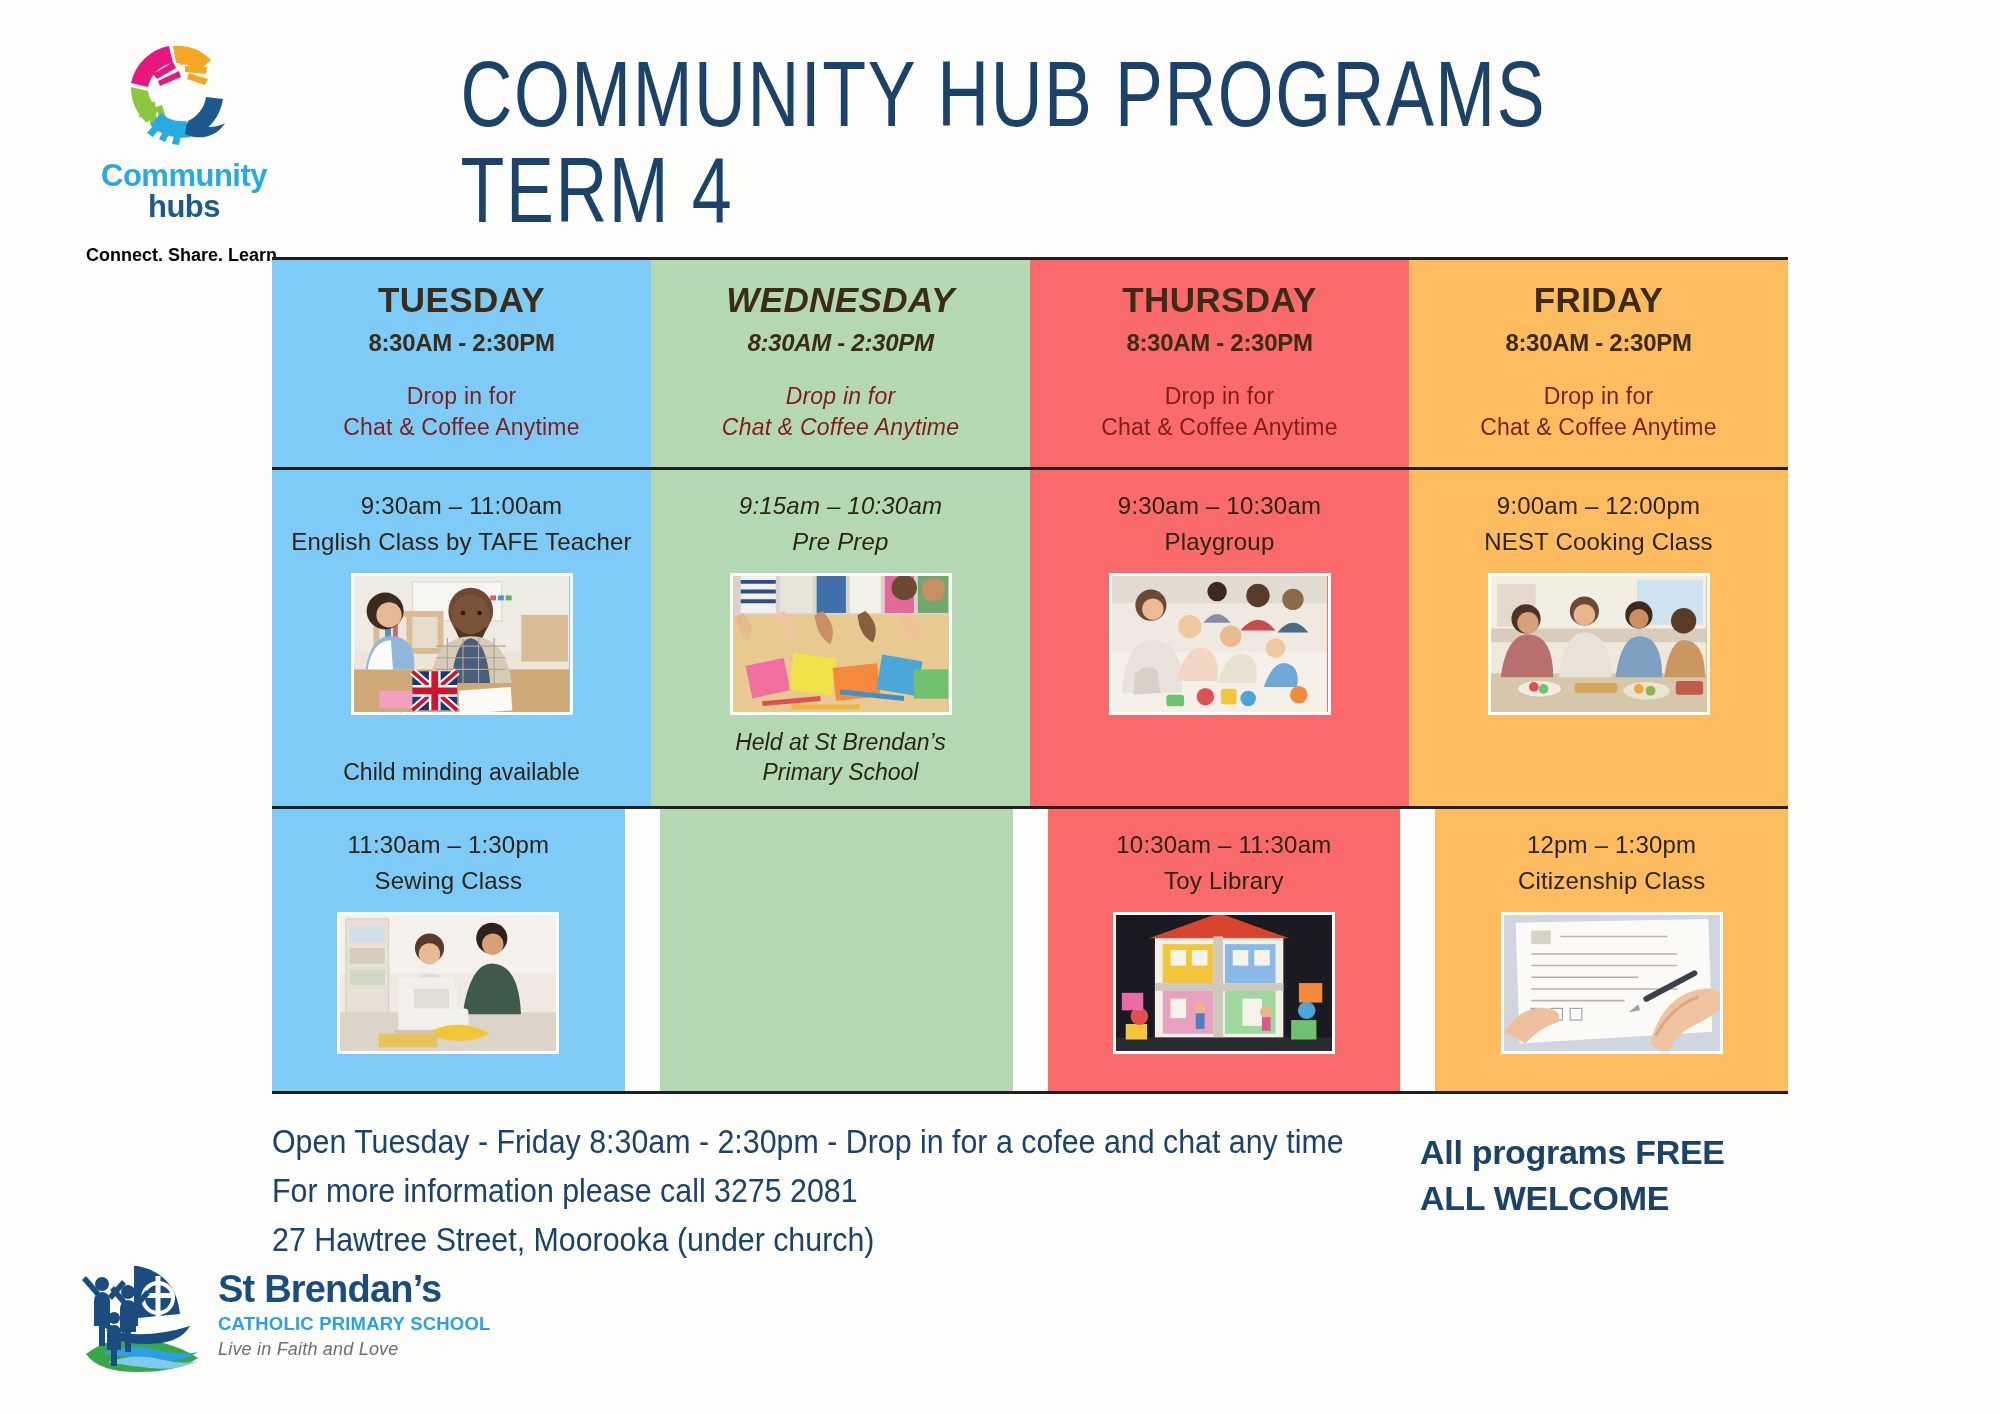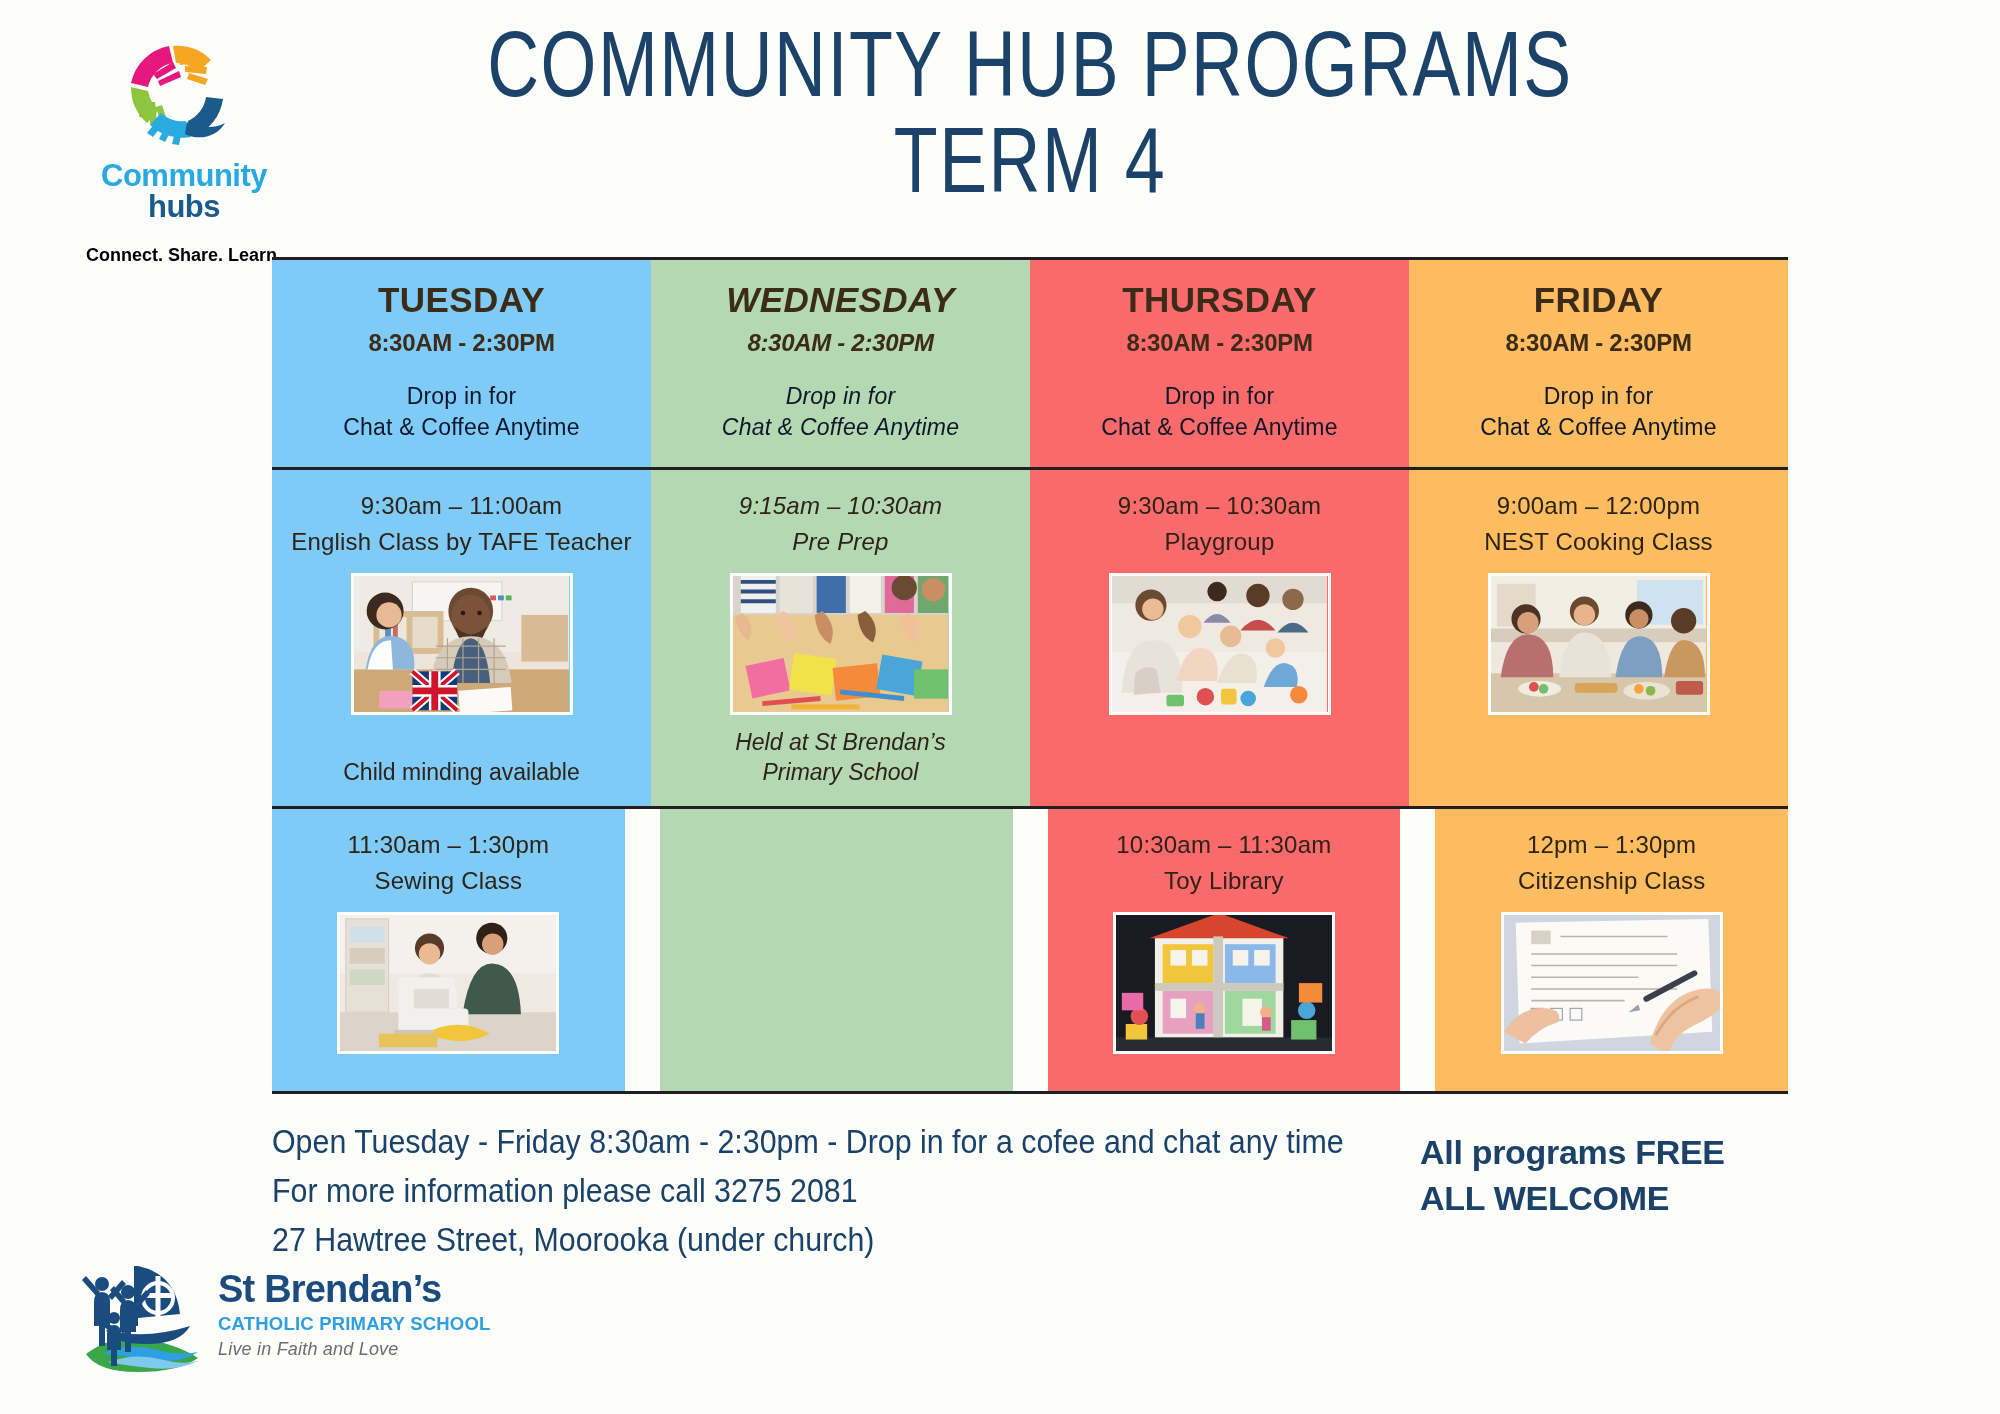--- a/index.html
+++ b/index.html
@@ -13,21 +13,21 @@
 
   
   .hubs-logo { position: absolute; left: 84px; top: 28px; width: 200px; height: 205px; }
   .hubs-mark { position: absolute; left: 28px; top: 0; width: 130px; height: 130px; }
   .hubs-word { position: absolute; left: 0; top: 132px; width: 200px; text-align: center; }
   .hubs-word .l1 { font-size: 31px; font-weight: 700; color: #27a9e1; letter-spacing: -0.5px; line-height: 1.0; display:block; }
   .hubs-word .l2 { font-size: 31px; font-weight: 700; color: #1c5a8c; letter-spacing: -0.5px; line-height: 1.05; display:block; }
   .hubs-word .l3 { font-size: 18px; font-weight: 600; color: #000000; margin-top: 21px; display:block; }
 
   
-  .title-block { position: absolute; left: 300px; top: 18px; width: 1460px; text-align: center; }
+  .title-block { position: absolute; left: 300px; top: 48px; width: 1460px; }
   .title-main, .title-sub {
     font-family: "Liberation Sans", sans-serif;
     color: #1b4268;
     font-weight: 300;
     letter-spacing: 2px;
     transform: scaleX(0.78);
     transform-origin: center top;
     white-space: nowrap;
   }
   .title-main { font-size: 92px; line-height: 1.02; }
@@ -38,21 +38,21 @@
   .grid-row { display: flex; width: 100%; border-top: 3px solid #231f20; }
   .grid-row.last { border-bottom: 3px solid #231f20; gap: 35px; }
   .cell { width: 25%; padding: 14px 10px 16px; display: flex; flex-direction: column; align-items: center; }
   .c-tue { background: #7ecbf7; }
   .c-wed { background: #b4d8b2; font-style: italic; }
   .c-thu { background: #fb6a6a; }
   .c-fri { background: #fcbc5f; }
 
   .day-name { font-size: 35px; font-weight: 700; color: #3b2b18; letter-spacing: 0.4px; margin-bottom: 9px; }
   .day-hours { font-size: 24px; font-weight: 700; color: #3b2b18; letter-spacing: -0.3px; margin-bottom: 24px; }
-  .day-note { font-size: 23px; font-weight: 300; color: #0f172a; line-height: 1.34; text-align: center; letter-spacing: 0.2px; }
+  .day-note { font-size: 23px; font-weight: 300; color: #7f1d1d; line-height: 1.34; text-align: center; letter-spacing: 0.2px; }
 
   .row-head .cell { padding: 20px 10px 24px; }
   .row-body .cell { padding: 22px 10px 18px; min-height: 336px; }
   .row-body2 .cell { padding: 22px 10px 20px; min-height: 282px; }
 
   .ev-time { font-size: 24px; font-weight: 300; color: #2d2318; letter-spacing: 0.2px; margin-bottom: 6px; text-align: center; }
   .ev-name { font-size: 24px; font-weight: 300; color: #2d2318; letter-spacing: 0.2px; text-align: center; line-height: 1.3; }
   .ev-foot { font-size: 23px; font-weight: 300; color: #2d2318; text-align: center; line-height: 1.33; margin-top: auto; padding-top: 12px; }
 
   .photo { margin-top: 16px; width: 222px; height: 142px; border: 3px solid #ffffff; overflow: hidden; position: relative; flex: none; }

